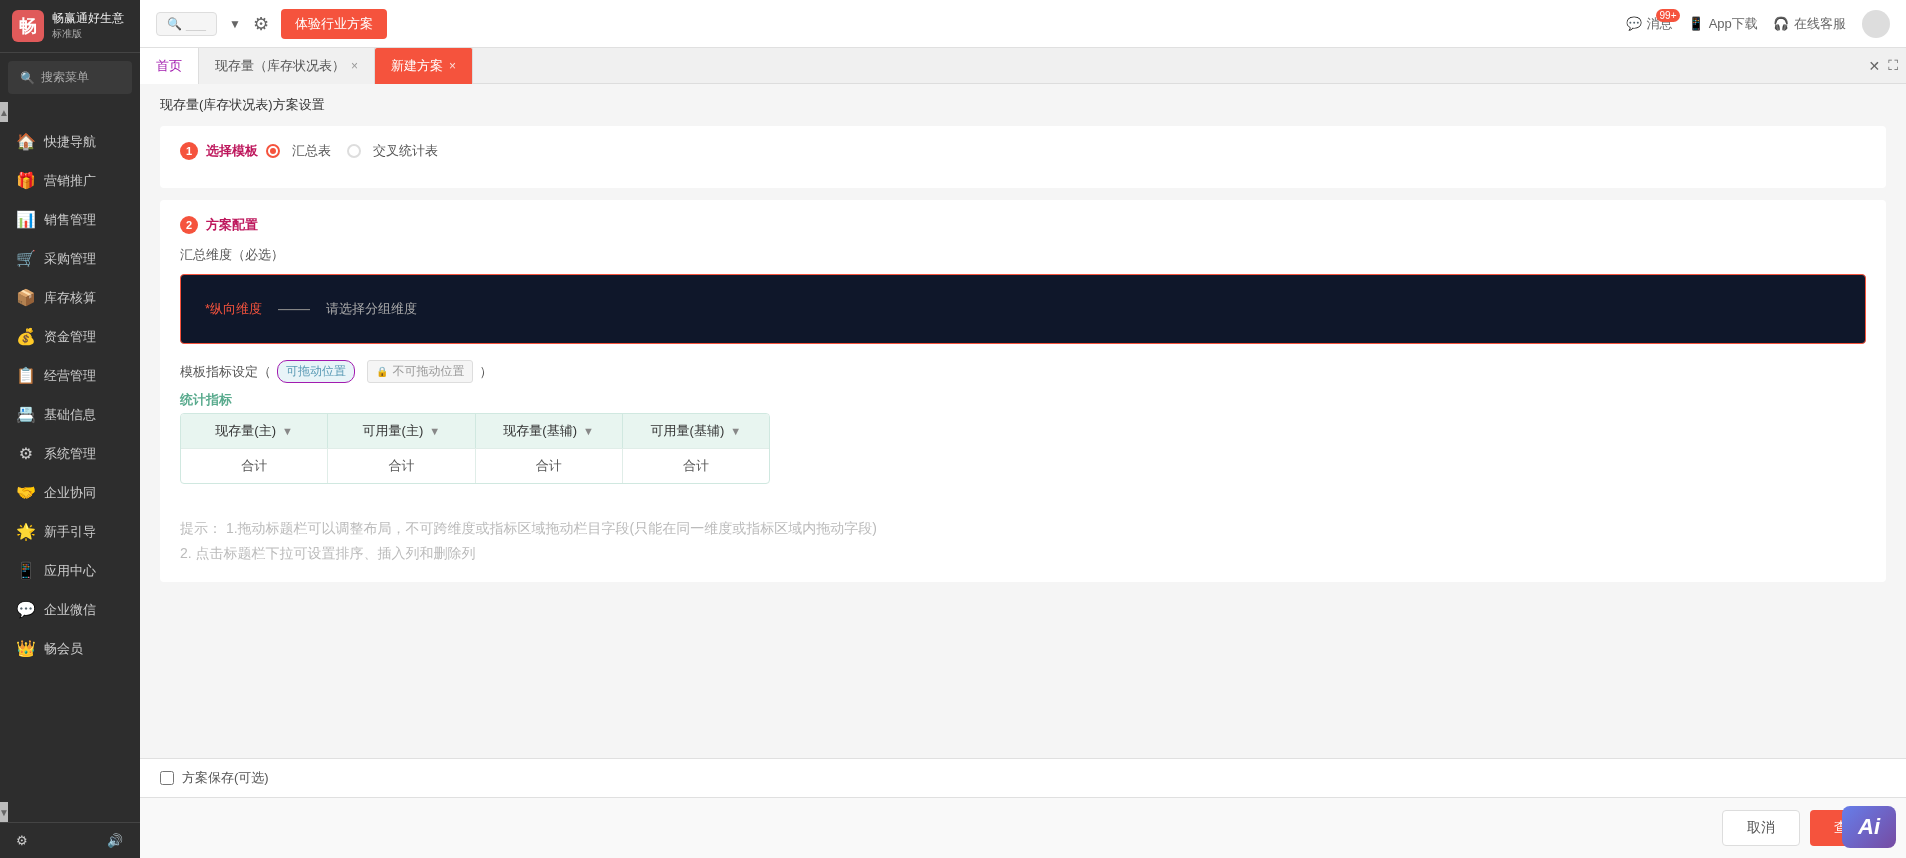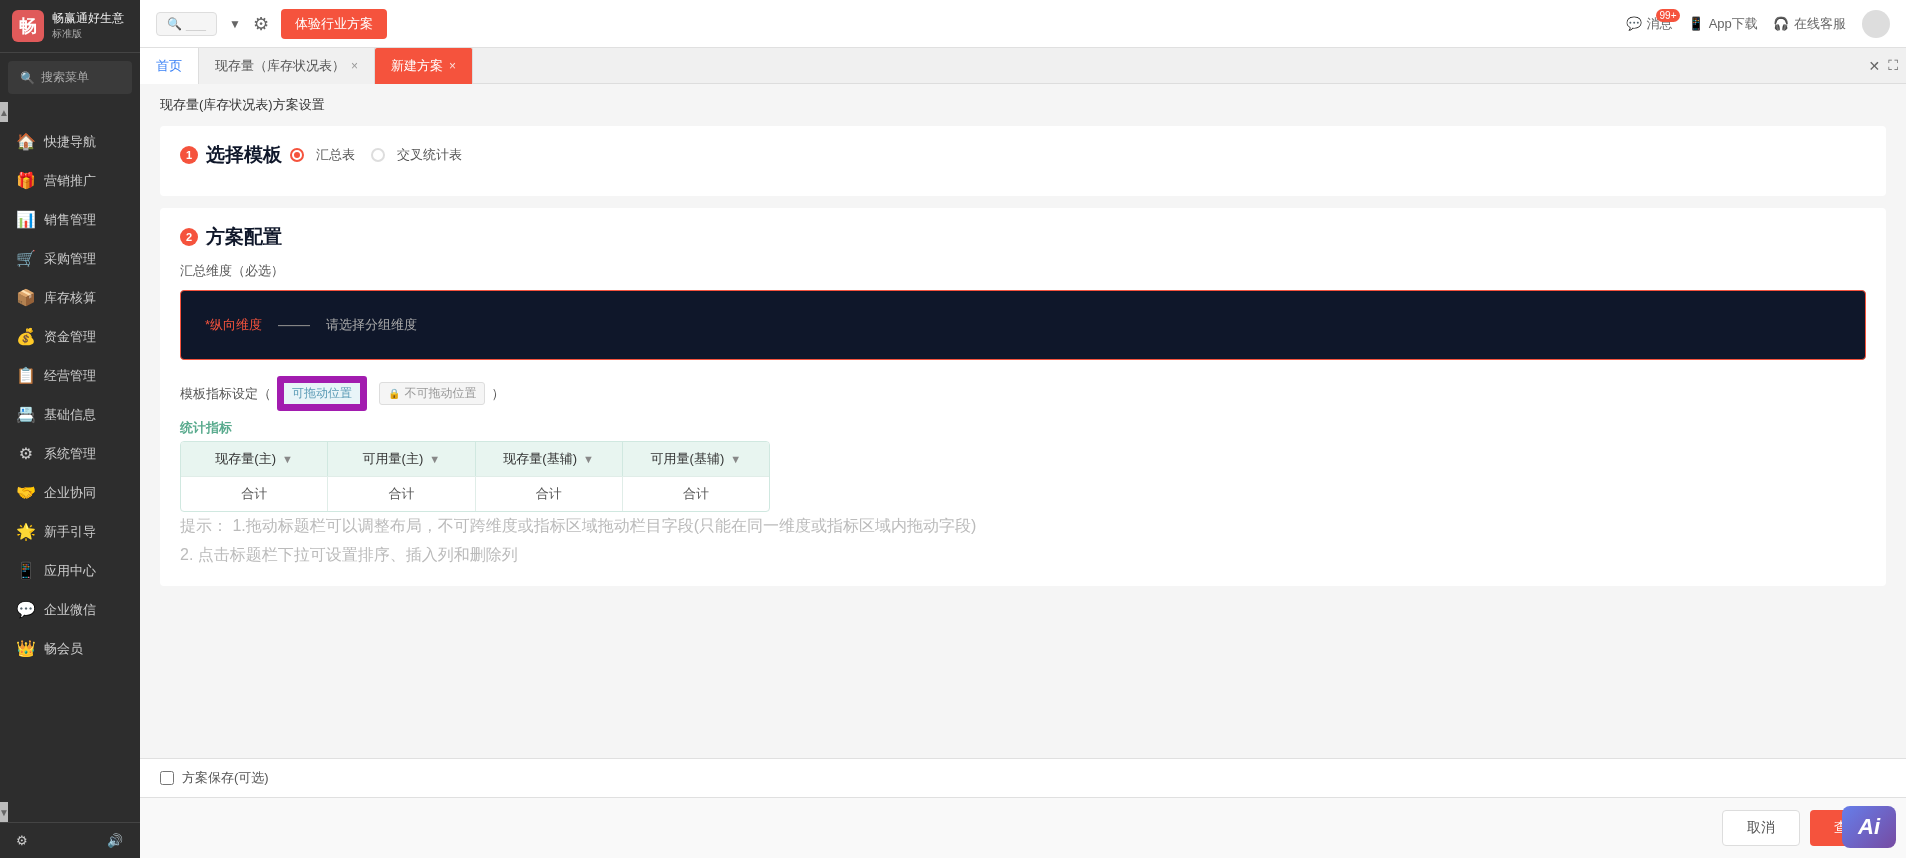--- a/index.html
+++ b/index.html
@@ -136,21 +136,21 @@
       background: #f0f0f0;
       border-right: 1px solid #ddd;
     }
     .tab.active {
       background: #f5533d;
       color: white;
       border-radius: 2px 2px 0 0;
     }
     .tab-close { font-size: 12px; color: #999; cursor: pointer; }
     .tab.active .tab-close { color: rgba(255,255,255,0.8); }
-    .tab-home { background: #fff; font-size: 13px; color: #3b82f6; border-right: 1px solid #ddd; }
+    .tab-home { background: #fff; font-size: 13px; color: #a21caf; border-right: 1px solid #ddd; }
 
     .tab-actions { margin-left: auto; display: flex; align-items: center; gap: 8px; padding-right: 8px; }
     .tab-action-btn { cursor: pointer; color: #666; font-size: 14px; }
 
     
     .content { flex: 1; overflow-y: auto; background: #f5f5f5; padding: 12px 20px; }
 
     .page-title { font-size: 13px; color: #333; margin-bottom: 12px; }
 
     .section-card {
@@ -171,21 +171,21 @@
       color: white;
       width: 18px;
       height: 18px;
       border-radius: 50%;
       font-size: 11px;
       display: flex;
       align-items: center;
       justify-content: center;
       font-weight: bold;
     }
-    .section-title { font-size: 19px; font-weight: bold; color: #0f172a; }
+    .section-title { font-size: 13px; font-weight: bold; color: #be185d; }
 
     .radio-group { display: flex; align-items: center; gap: 16px; }
     .radio-label { display: flex; align-items: center; gap: 12px; font-size: 13px; color: #555; cursor: pointer; }
     .radio-dot {
       width: 14px; height: 14px;
       border-radius: 50%;
       border: 2px solid #ddd;
       display: flex; align-items: center; justify-content: center;
     }
     .radio-dot.checked { border-color: #f5533d; }
@@ -216,22 +216,22 @@
     .indicator-label {
       font-size: 13px;
       color: #555;
       margin-bottom: 8px;
       display: flex;
       align-items: center;
       gap: 6px;
     }
     .draggable-tag {
       background: #e8f4f8;
-      border: 7px solid #a21caf;
-      border-radius: 3px;
+      border: 1px solid #a21caf;
+      border-radius: 10px;
       padding: 2px 8px;
       font-size: 12px;
       color: #5a9ab5;
     }
     .non-draggable-tag {
       background: #f5f5f5;
       border: 1px solid #ddd;
       border-radius: 3px;
       padding: 2px 8px;
       font-size: 12px;
@@ -278,21 +278,21 @@
       flex: 1;
       padding: 8px 12px;
       text-align: center;
       border-right: 1px solid #e0ede8;
       font-size: 13px;
       color: #555;
       font-family: Liberation Serif, serif;
     }
     .stat-cell:last-child { border-right: none; }
 
-    .hint-section { margin-top: 0; color: #bbb; font-size: 16px; line-height: 1.8; }
+    .hint-section { margin-top: 32px; color: #bbb; font-size: 14px; line-height: 1.8; }
 
     
     .save-option {
       background: #fff;
       border-top: 1px solid #e0e0e0;
       padding: 10px 20px;
       display: flex;
       align-items: center;
       gap: 8px;
       flex-shrink: 0;

